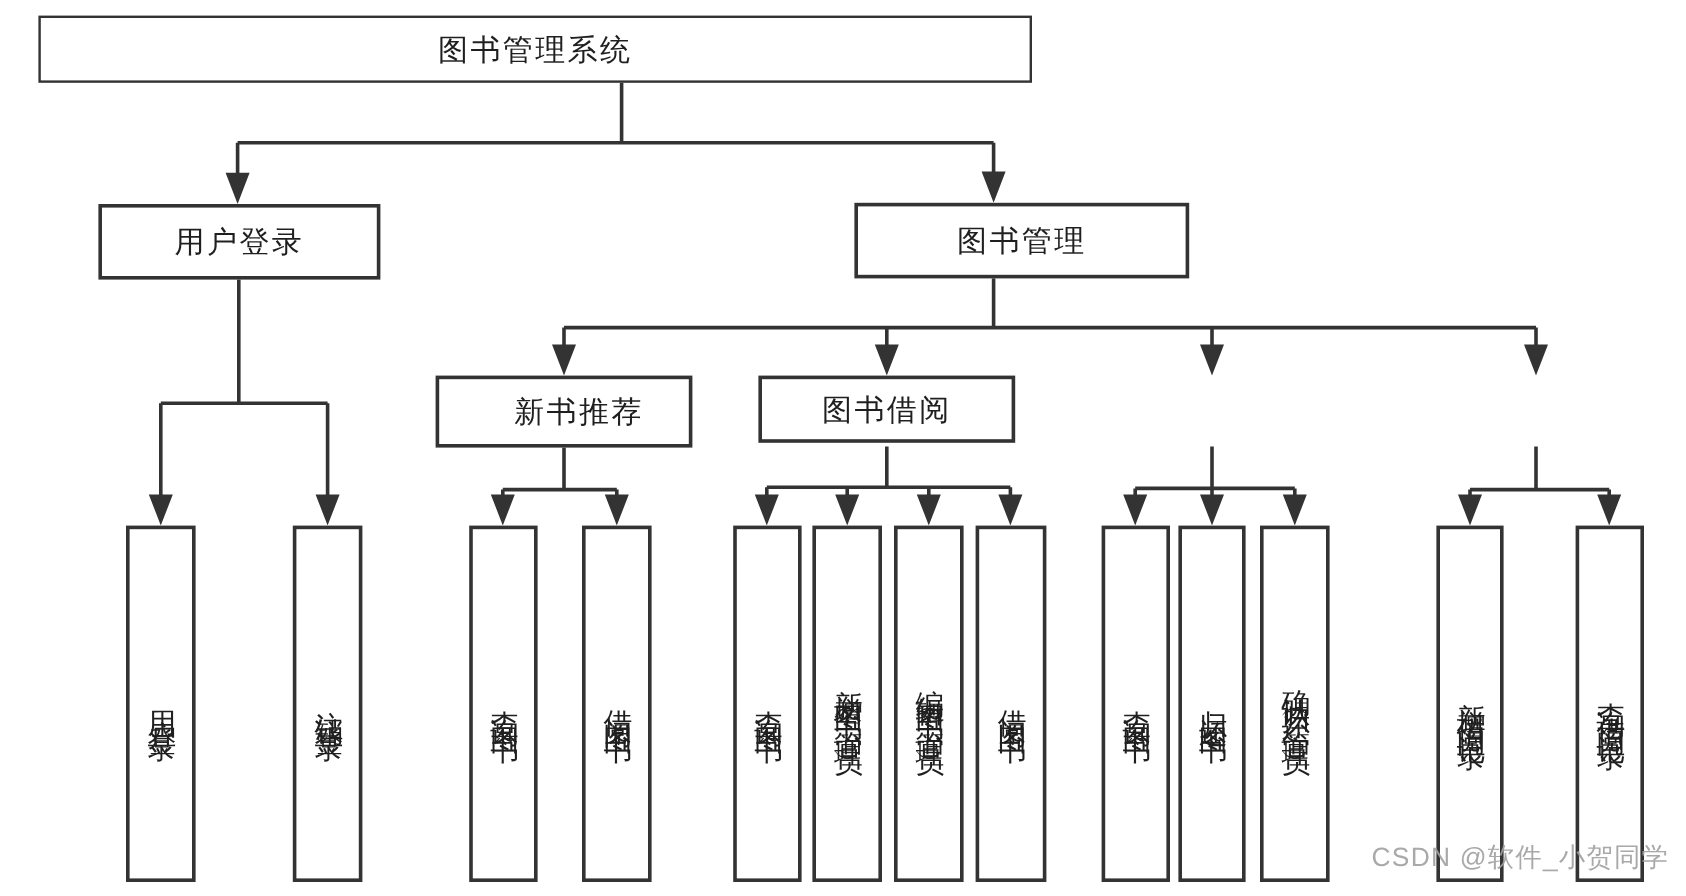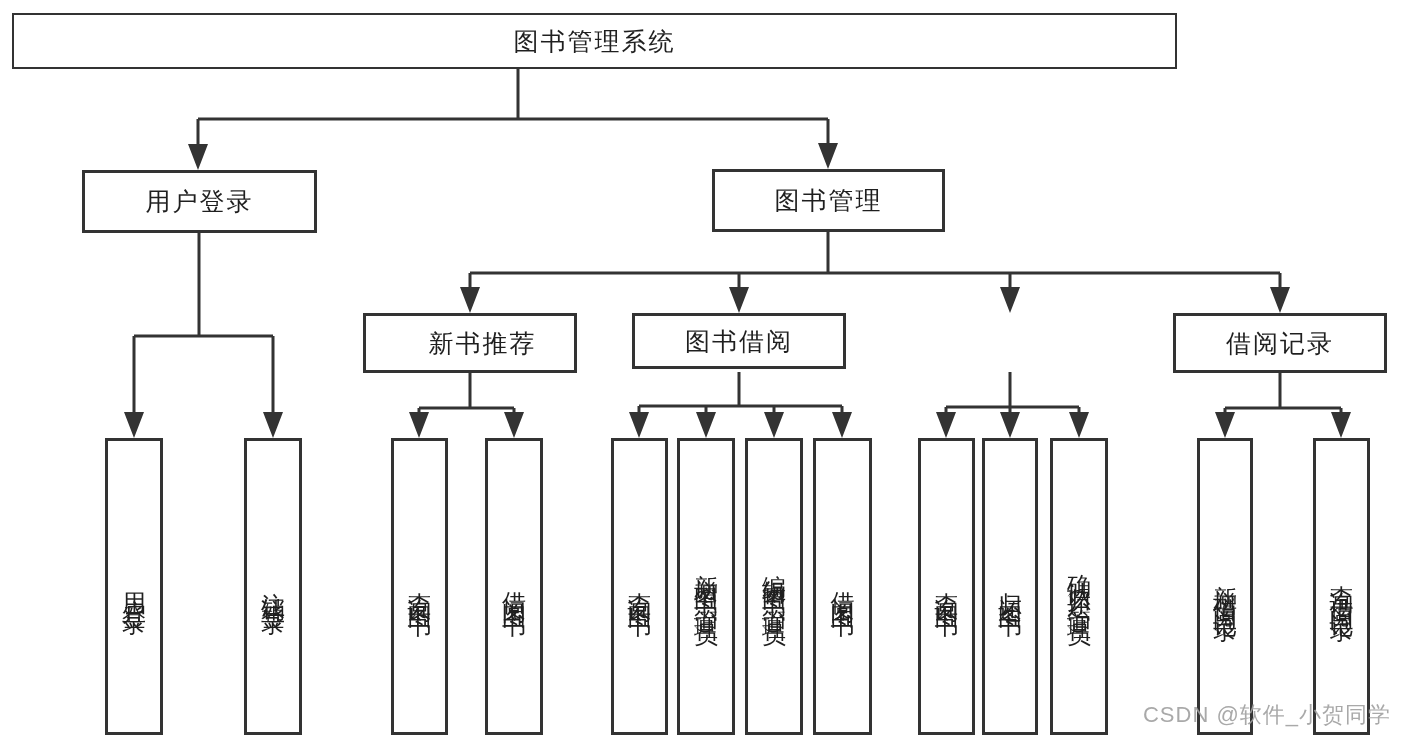--- a/index.html
+++ b/index.html
@@ -12,23 +12,23 @@
     position:absolute;z-index:2;box-sizing:border-box;
     background:#ffffff;border:3px solid #333333;
     display:flex;align-items:center;justify-content:center;
     color:#1f1f1f;
   }
   .node.h .lbl{font-size:25px;letter-spacing:2px;white-space:nowrap;}
   .node.v .lbl{
     writing-mode:vertical-rl;text-orientation:mixed;
     font-size:24px;letter-spacing:7px;line-height:1;white-space:nowrap;
   }
-  #n-root{left:12px;top:13px;width:1165px;height:56px;border-width:2px;}
+  #n-root{left:32px;top:13px;width:828px;height:56px;border-width:2px;}
   #n-user-login{left:82px;top:170px;width:235px;height:63px;}
-  #n-book-mgmt{left:712px;top:169px;width:233px;height:63px;text-align:center;}
+  #n-book-mgmt{left:712px;top:169px;width:279px;height:63px;text-align:center;}
   #n-new-rec{left:363px;top:313px;width:214px;height:60px;padding-left:25px;}
   #n-borrow{left:632px;top:313px;width:214px;height:56px;}
   #n-current{left:903px;top:313px;width:214px;height:60px;}
   #n-records{left:1173px;top:313px;width:214px;height:60px;}
   .leaf{top:438px;height:297px;}
   #g1a{left:105px;width:58px;}
   #g1b{left:244px;width:58px;}
   #g2a{left:391px;width:57px;}
   #g2b{left:485px;width:58px;}
   #g3a{left:611px;width:57px;}
@@ -77,23 +77,20 @@
   <div class="node h" id="n-book-mgmt">
     <span class="lbl">图书管理</span>
   </div>
 
   <div class="node h" id="n-new-rec">
     <span class="lbl">新书推荐</span>
   </div>
   <div class="node h" id="n-borrow">
     <span class="lbl">图书借阅</span>
   </div>
-  <div class="node h" id="n-records">
-    <span class="lbl">借阅记录</span>
-  </div>
 
   <div class="node v leaf" id="g1a">
     <span class="lbl">用户登录</span>
   </div>
   <div class="node v leaf" id="g1b">
     <span class="lbl">注销登录</span>
   </div>
 
   <div class="node v leaf" id="g2a">
     <span class="lbl">查询图书</span>

